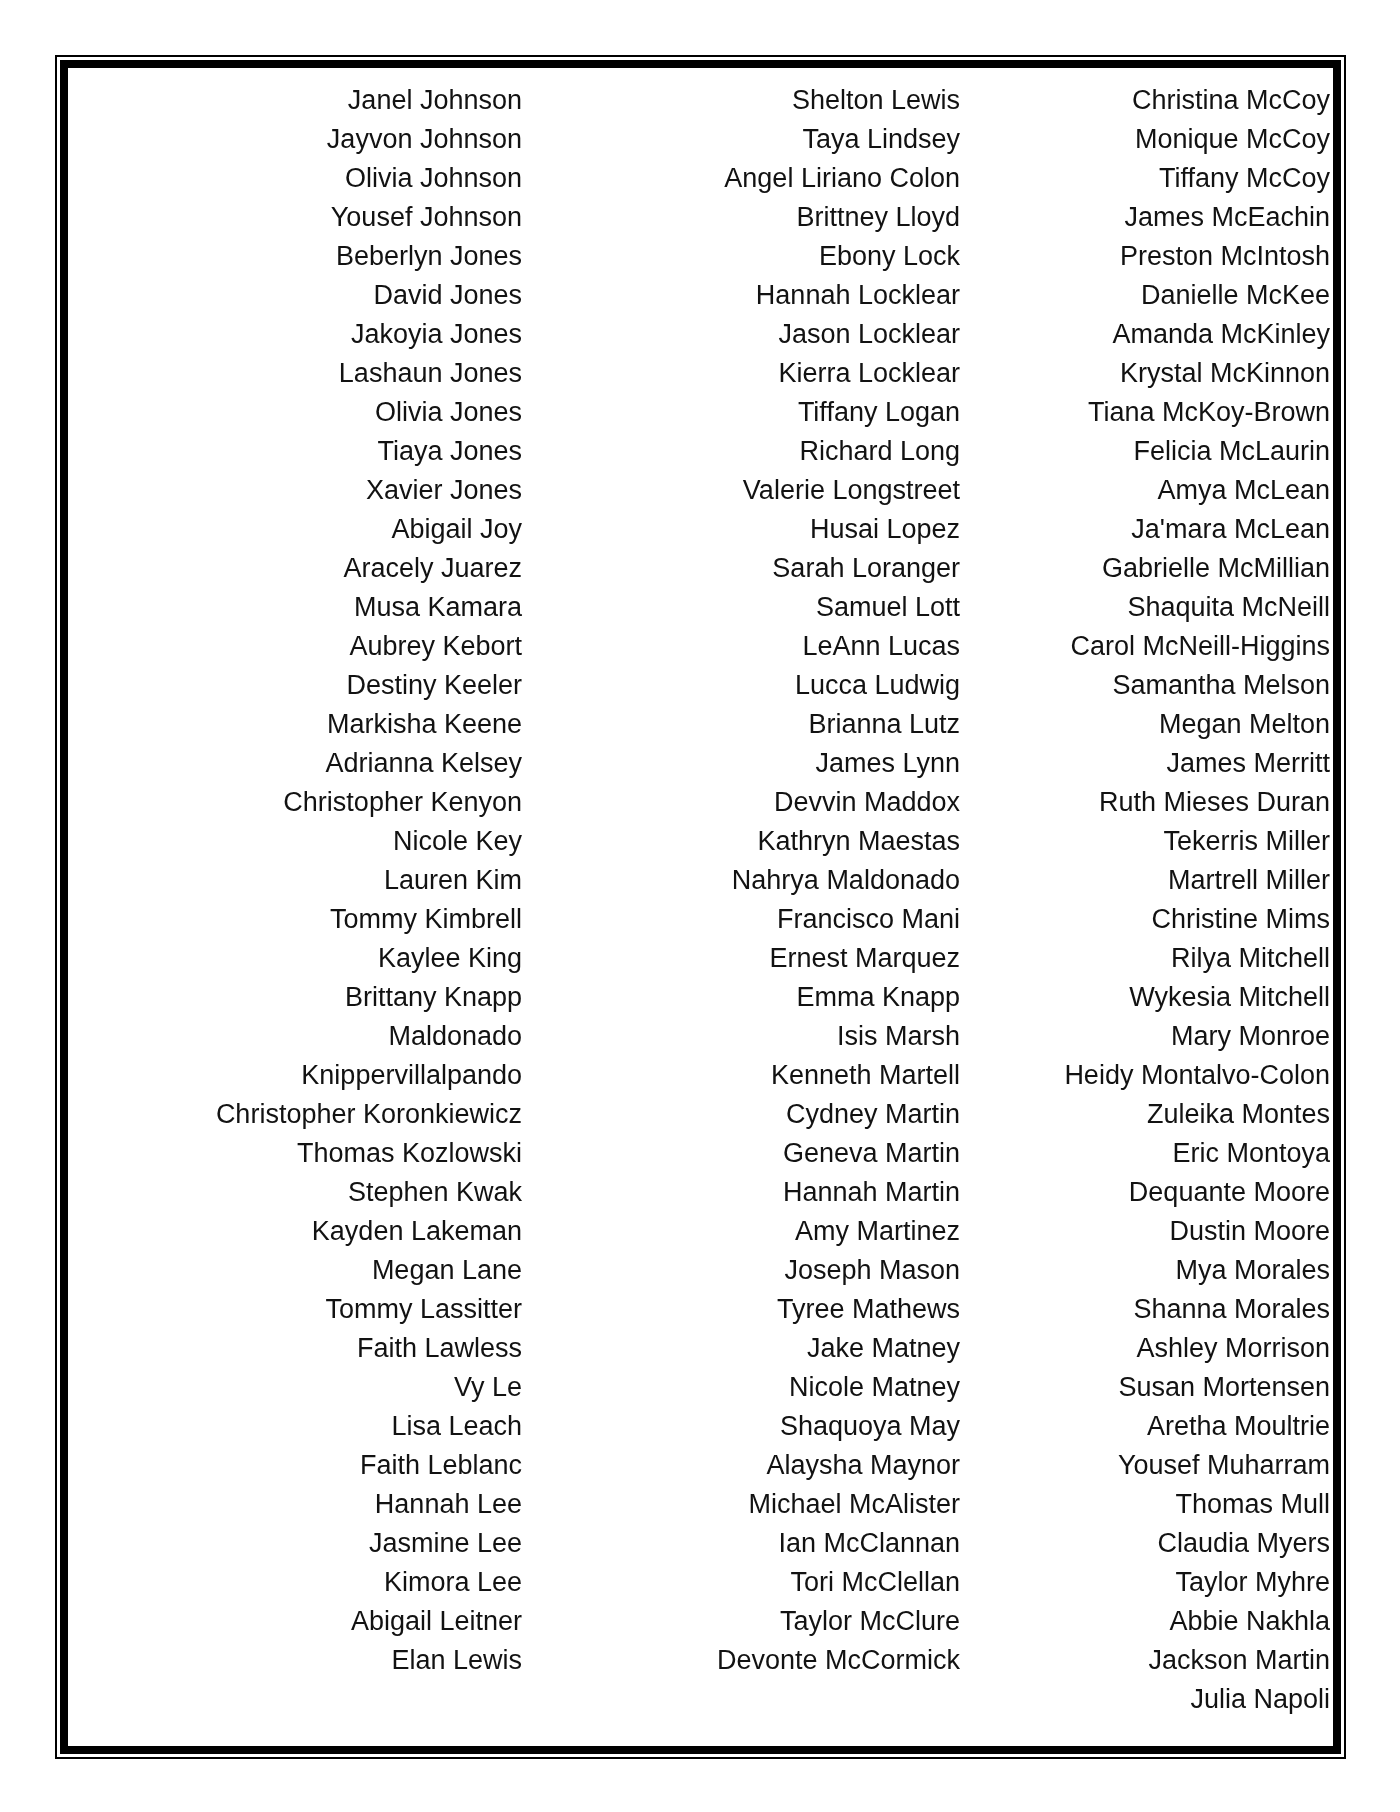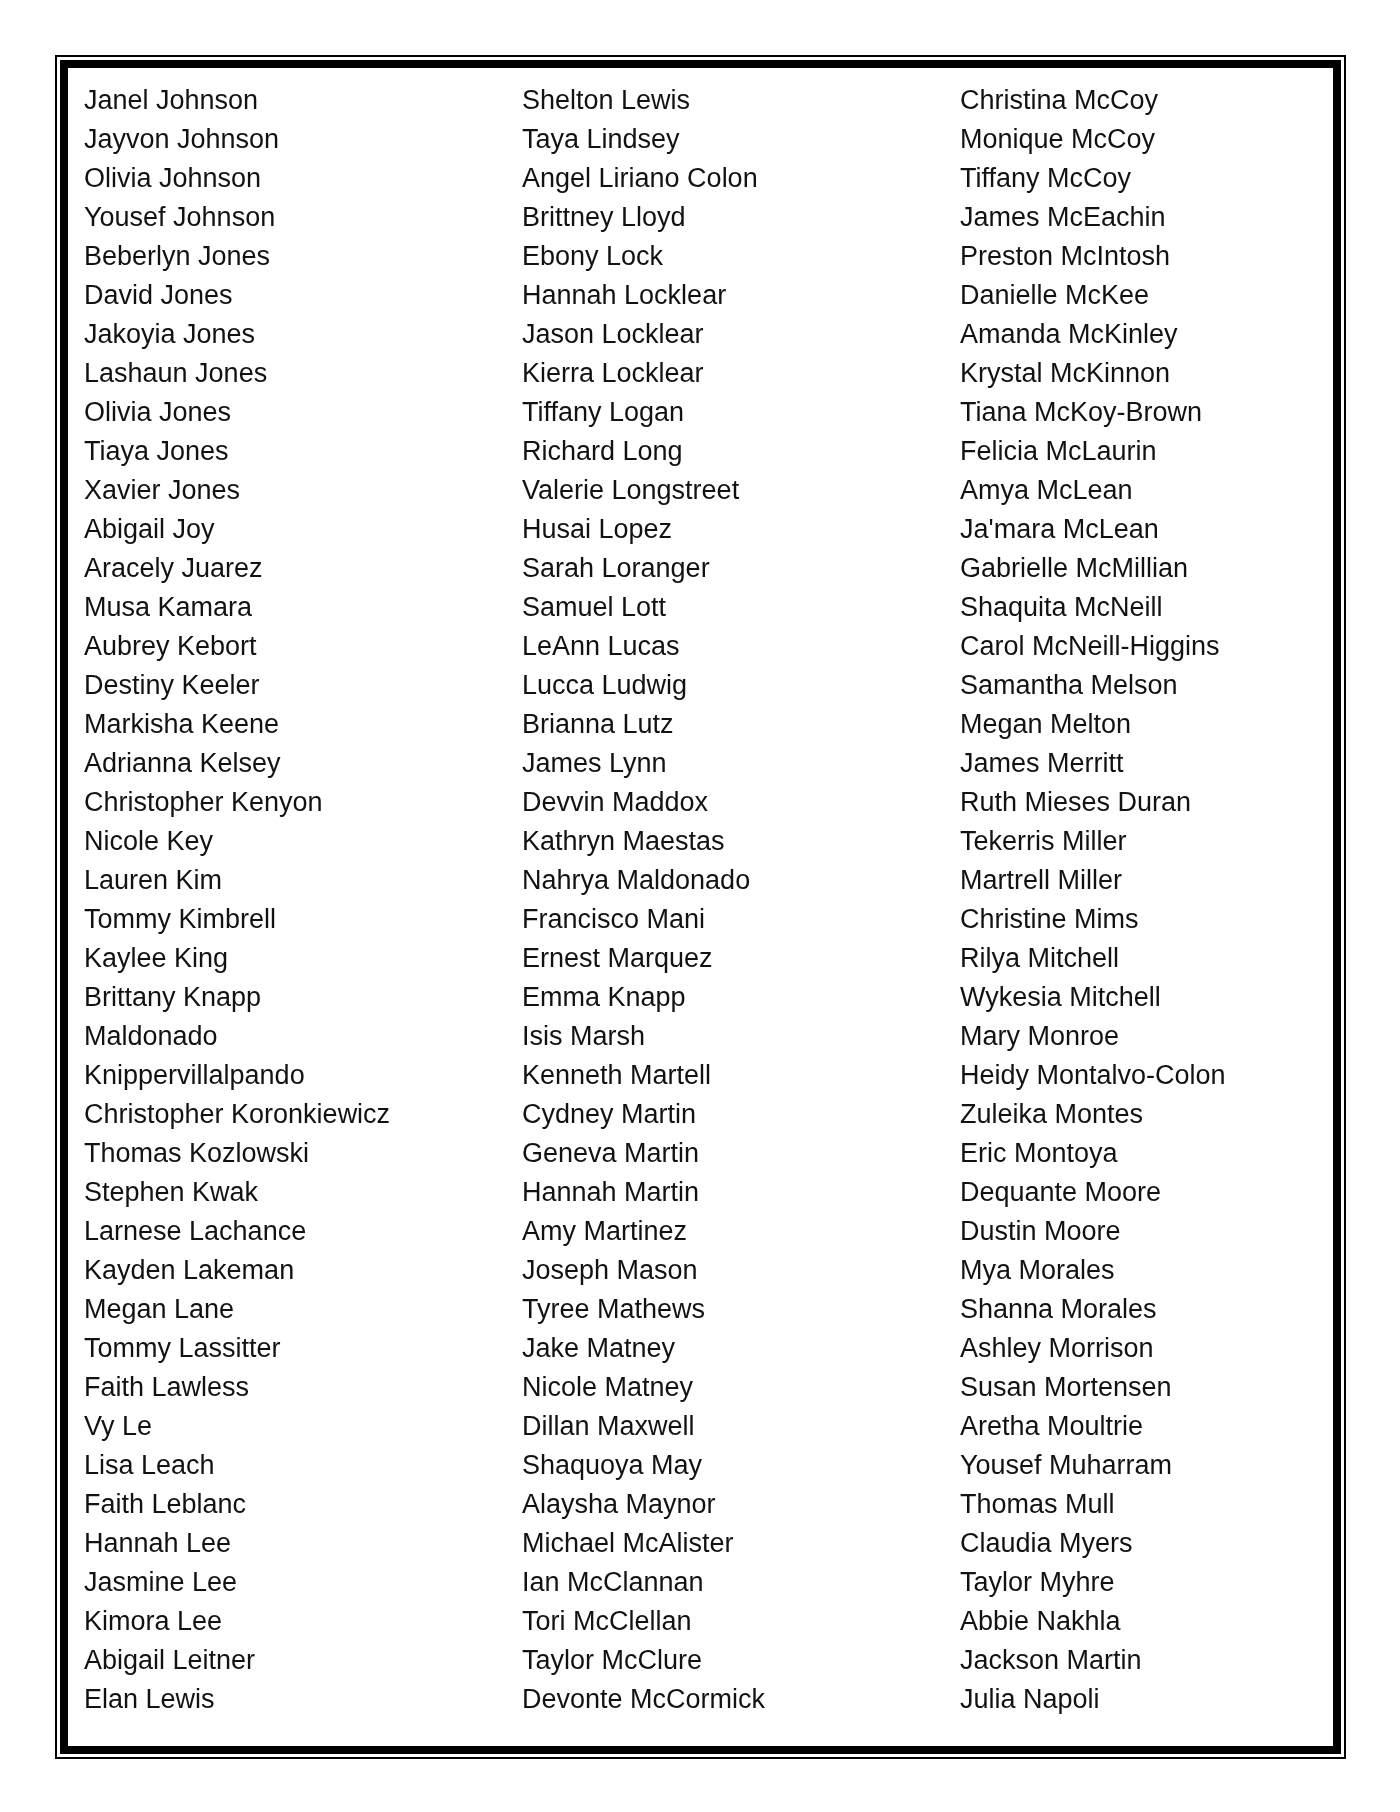--- a/index.html
+++ b/index.html
@@ -25,20 +25,21 @@
     padding: 3px;
     background: #ffffff;
   }
   .frame-inner {
     box-sizing: border-box;
     width: 100%;
     height: 100%;
     border: 8px solid #000000;
     padding: 13px 0 0 16px;
     overflow: hidden;
+    text-align: right;
   }
   .columns {
     display: flex;
     flex-direction: row;
     align-items: flex-start;
   }
   .name-column {
     width: 438px;
     flex: 0 0 438px;
   }
@@ -86,21 +87,20 @@
           <div class="name-line">Nicole Key</div>
           <div class="name-line">Lauren Kim</div>
           <div class="name-line">Tommy Kimbrell</div>
           <div class="name-line">Kaylee King</div>
           <div class="name-line">Brittany Knapp</div>
           <div class="name-line">Maldonado</div>
           <div class="name-line">Knippervillalpando</div>
           <div class="name-line">Christopher Koronkiewicz</div>
           <div class="name-line">Thomas Kozlowski</div>
           <div class="name-line">Stephen Kwak</div>
-          <div class="name-line">Larnese Lachance</div>
           <div class="name-line">Kayden Lakeman</div>
           <div class="name-line">Megan Lane</div>
           <div class="name-line">Tommy Lassitter</div>
           <div class="name-line">Faith Lawless</div>
           <div class="name-line">Vy Le</div>
           <div class="name-line">Lisa Leach</div>
           <div class="name-line">Faith Leblanc</div>
           <div class="name-line">Hannah Lee</div>
           <div class="name-line">Jasmine Lee</div>
           <div class="name-line">Kimora Lee</div>
@@ -137,21 +137,20 @@
           <div class="name-line">Isis Marsh</div>
           <div class="name-line">Kenneth Martell</div>
           <div class="name-line">Cydney Martin</div>
           <div class="name-line">Geneva Martin</div>
           <div class="name-line">Hannah Martin</div>
           <div class="name-line">Amy Martinez</div>
           <div class="name-line">Joseph Mason</div>
           <div class="name-line">Tyree Mathews</div>
           <div class="name-line">Jake Matney</div>
           <div class="name-line">Nicole Matney</div>
-          <div class="name-line">Dillan Maxwell</div>
           <div class="name-line">Shaquoya May</div>
           <div class="name-line">Alaysha Maynor</div>
           <div class="name-line">Michael McAlister</div>
           <div class="name-line">Ian McClannan</div>
           <div class="name-line">Tori McClellan</div>
           <div class="name-line">Taylor McClure</div>
           <div class="name-line">Devonte McCormick</div>
         </div>
 
       <div class="name-column">

